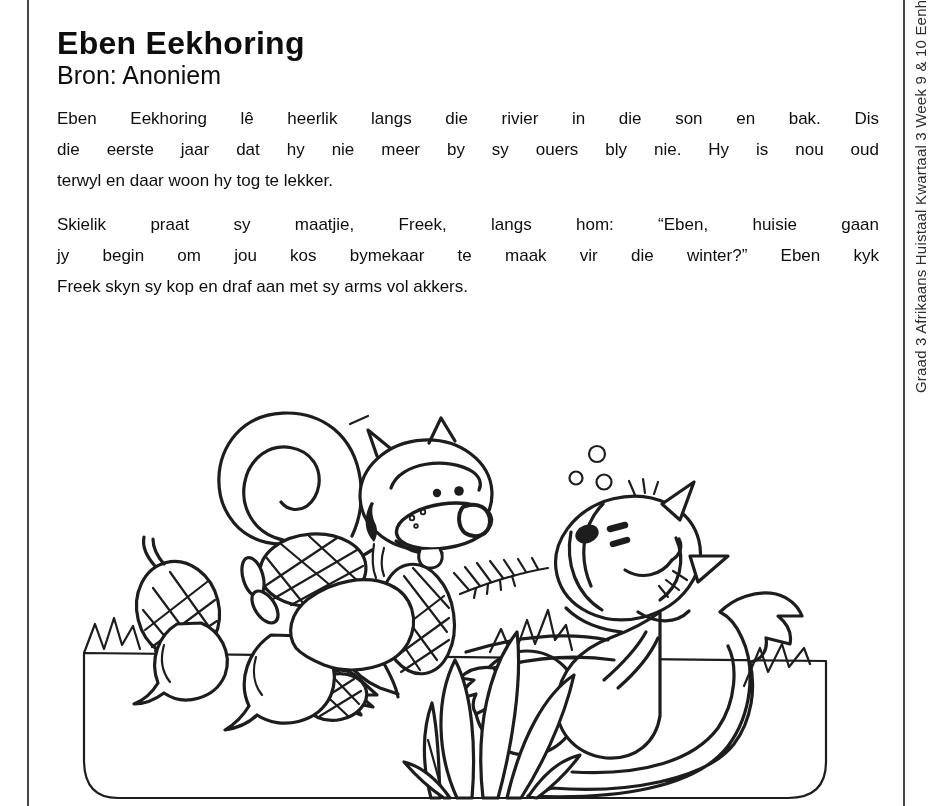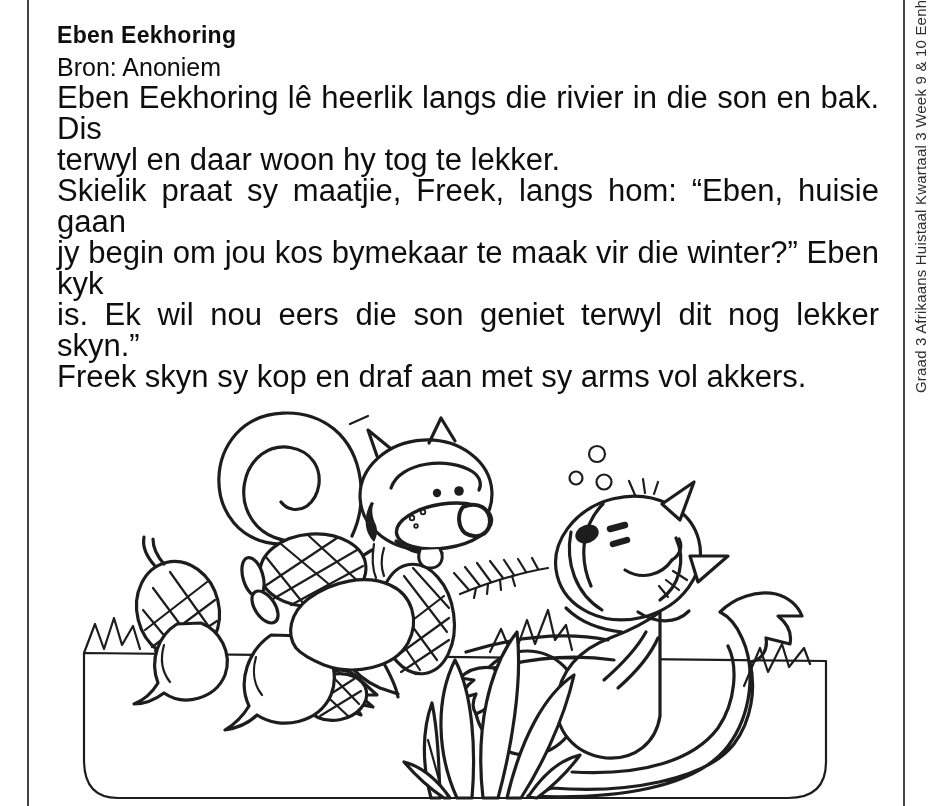--- a/index.html
+++ b/index.html
@@ -5,23 +5,23 @@
   html,body{margin:0;padding:0;}
   body{
     width:952px;height:806px;overflow:hidden;position:relative;
     background:#ffffff;color:#0e0e0e;
     font-family:"Liberation Sans", sans-serif;
   }
   .page-border{position:absolute;top:0;bottom:0;width:2px;background:#454545;}
   .border-left{left:27px;}
   .border-right{left:903px;}
   .story{position:absolute;left:57px;top:0;width:822px;}
-  .title{font-weight:bold;font-size:23px;line-height:34px;margin-top:18px;letter-spacing:.3px;}
+  .title{font-weight:bold;font-size:32px;line-height:34px;margin-top:26px;letter-spacing:.3px;}
   .source{font-size:25px;line-height:30px;}
-  .para{margin-top:0;font-size:31px;}
+  .para{margin-top:13px;font-size:17px;}
   .line{line-height:31px;text-align:justify;text-align-last:justify;}
   .line.last{text-align-last:left;}
   .vtext{
     position:absolute;left:911px;top:393px;transform-origin:0 0;
     transform:rotate(-90deg);white-space:nowrap;
     font-size:15px;line-height:20px;color:#2e2e2e;letter-spacing:.2px;
   }
   .illustration{position:absolute;left:60px;top:398px;width:830px;height:408px;}
   svg .ink{stroke:#1d1d1d;stroke-width:3.2;stroke-linecap:round;stroke-linejoin:round;fill:none;}
   svg .wfill{fill:#ffffff;}
@@ -33,26 +33,26 @@
 
 <div class="page-border border-left"></div>
 <div class="page-border border-right"></div>
 
 <div class="story">
   <div class="title">Eben Eekhoring</div>
   <div class="source">Bron: Anoniem</div>
   <div>
       <div class="para">
         <div class="line">Eben Eekhoring lê heerlik langs die rivier in die son en bak. Dis</div>
+        <div class="line">die eerste jaar dat hy nie meer by sy ouers bly nie. Hy is nou oud</div>
         <div class="line last">terwyl en daar woon hy tog te lekker.</div>
       </div>
       <div class="para">
         <div class="line">Skielik praat sy maatjie, Freek, langs hom: “Eben, huisie gaan</div>
         <div class="line">jy begin om jou kos bymekaar te maak vir die winter?” Eben kyk</div>
-        <div class="line">is. Ek wil nou eers die son geniet terwyl dit nog lekker skyn.”</div>
         <div class="line last">Freek skyn sy kop en draf aan met sy arms vol akkers.</div>
       </div>
     </div>
 </div>
 
 <div class="vtext">Graad 3 Afrikaans Huistaal Kwartaal 3 Week 9 &amp; 10 Eenhe</div>
 
 <svg class="illustration" viewBox="0 0 830 408" xmlns="http://www.w3.org/2000/svg">
 
   <g>

